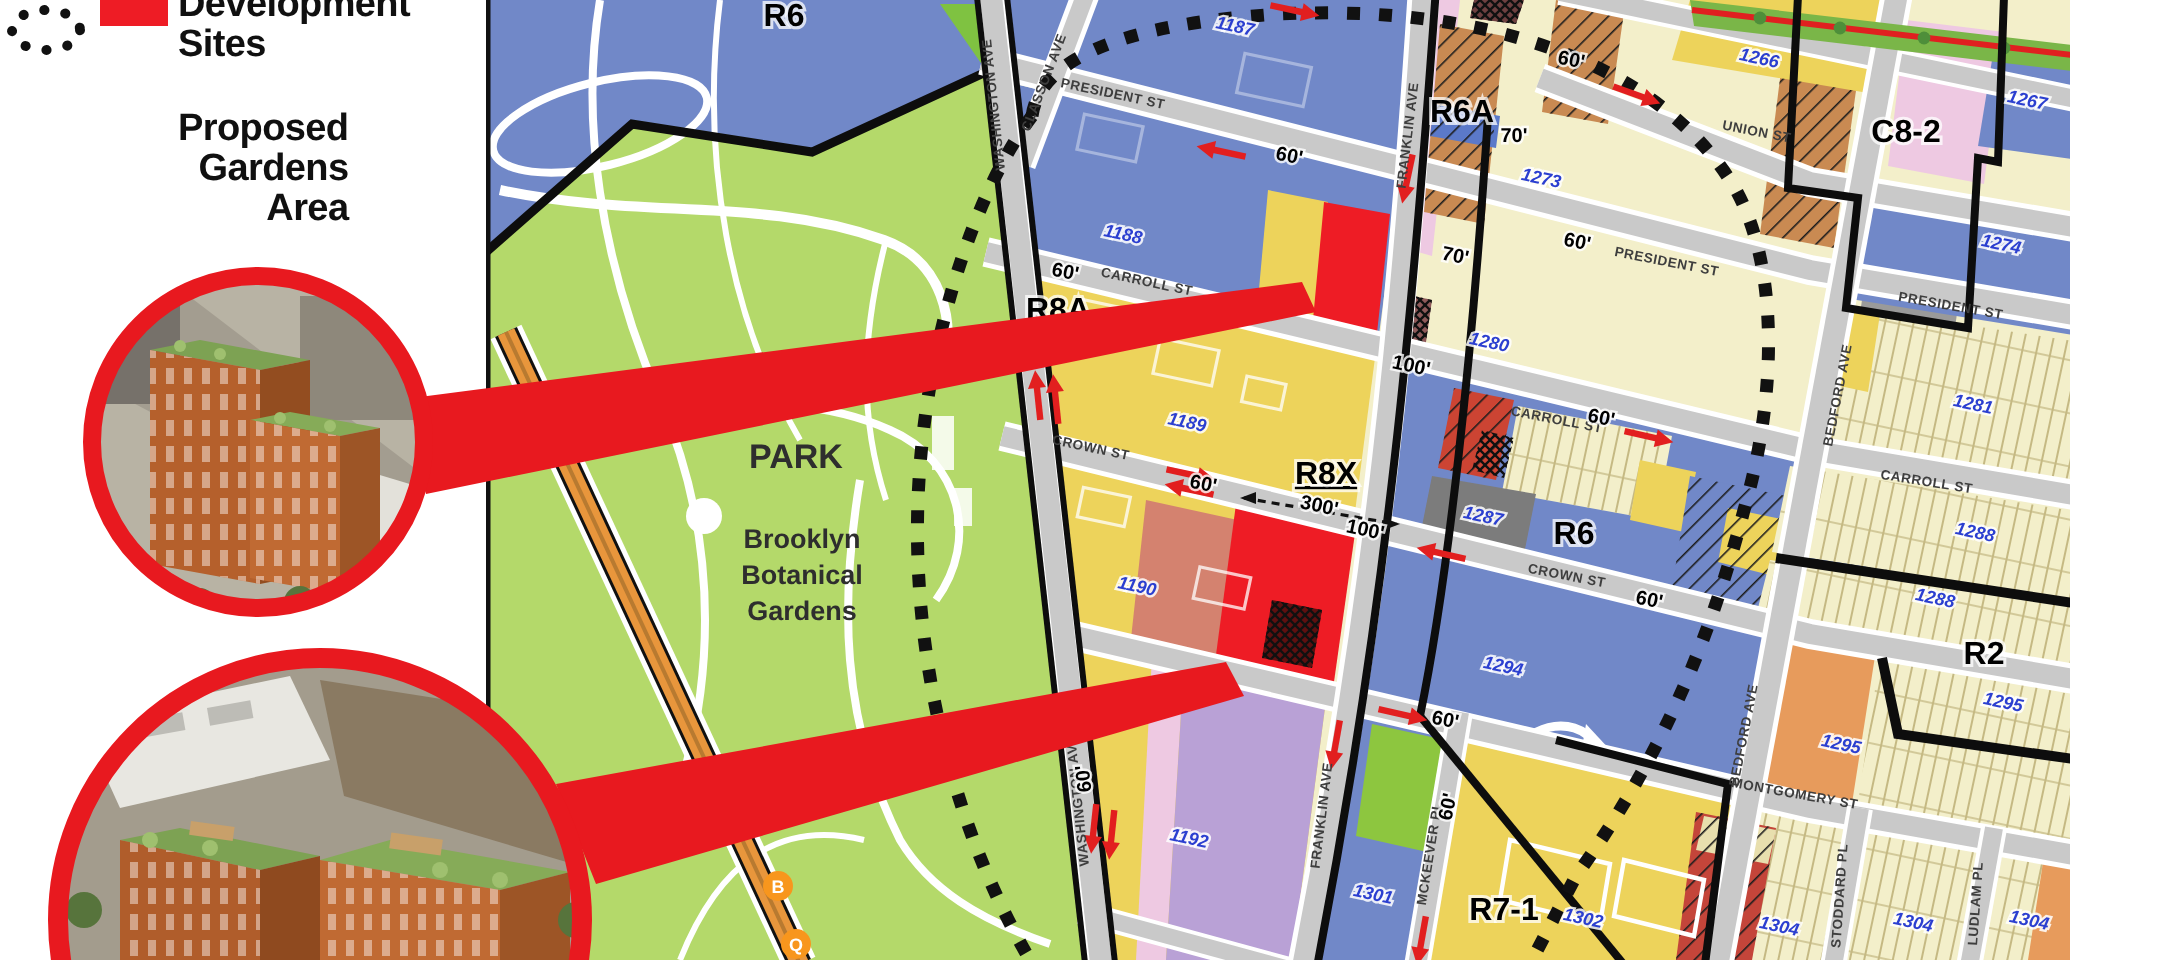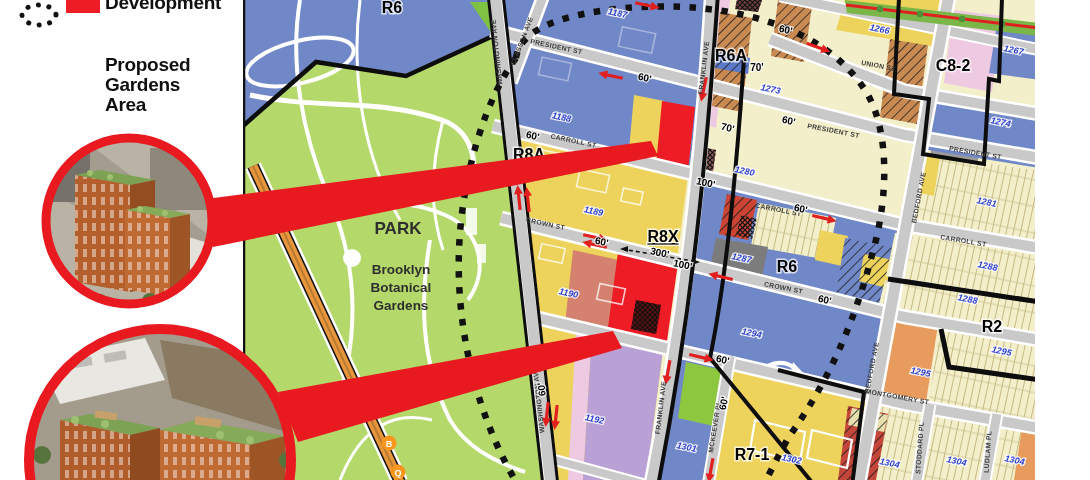--- a/index.html
+++ b/index.html
@@ -1,23 +1,23 @@
 <!DOCTYPE html>
 <html><head>
 <meta charset="utf-8">
 <style>
   html,body{margin:0;padding:0;background:#fff;font-family:"Liberation Sans",sans-serif;}
   #stage{position:relative;width:1090px;height:480px;overflow:hidden;background:#fff;}
   #stage svg{position:absolute;left:0;top:0;}
   
-  .legend{position:absolute;left:16px;top:0;width:218px;height:150px;}
+  .legend{position:absolute;left:0;top:0;width:218px;height:150px;}
   .leg-swatch{position:absolute;left:50px;top:-9px;width:34px;height:22px;background:#ee1c25;}
   .leg-text{position:absolute;left:89px;font-weight:700;font-size:19px;line-height:20px;color:#101010;letter-spacing:-0.3px;}
   .leg-text-1{top:-7px;}
-  .leg-text-2{top:55px;}
+  .leg-text-2{top:55px;text-align:right;}
   .leg-dots{position:absolute;left:36px;top:54px;}
   
   text{font-family:"Liberation Sans",sans-serif;}
   .street-lbl{font-weight:700;fill:#3e3e3e;font-size:6.8px;letter-spacing:.3px;text-anchor:middle;}
   .zone-lbl{font-weight:700;fill:#000;font-size:16px;text-anchor:middle;paint-order:stroke;stroke:rgba(255,255,255,.75);stroke-width:3px;}
   .zone-lbl.underline{text-decoration:underline;}
   .blk-num{font-weight:700;font-style:italic;fill:#2b3fd0;font-size:9px;text-anchor:middle;paint-order:stroke;stroke:rgba(255,255,255,.85);stroke-width:2.4px;}
   .dim-lbl{font-weight:700;fill:#000;font-size:10px;text-anchor:middle;paint-order:stroke;stroke:rgba(255,255,255,.8);stroke-width:2.4px;}
   .park-lbl{font-weight:700;fill:#2e2e2e;text-anchor:middle;}
   .st-casing{fill:none;stroke:#ffffff;stroke-linecap:butt;}
@@ -455,20 +455,21 @@
           <circle cx="288" cy="460" r="9" fill="#57743c"></circle>
     </g>
     <circle cx="160" cy="460" r="131" fill="none" stroke="#e8191f" stroke-width="10"></circle>
   </g>
 </svg>
 
 <div class="legend">
   <div class="leg-swatch"></div>
   <div class="leg-text leg-text-1">
     <div>Development</div>
+    <div>Sites</div>
   </div>
   <svg class="leg-dots" width="46" height="30" viewBox="0 0 46 30">
     <ellipse cx="23" cy="15" rx="17" ry="10" fill="none" stroke="#111" stroke-width="5" stroke-dasharray="0.1 10.5" stroke-linecap="round"></ellipse>
   </svg>
   <div class="leg-text leg-text-2">
     <div>Proposed</div>
     <div>Gardens</div>
     <div>Area</div>
   </div>
 </div>

